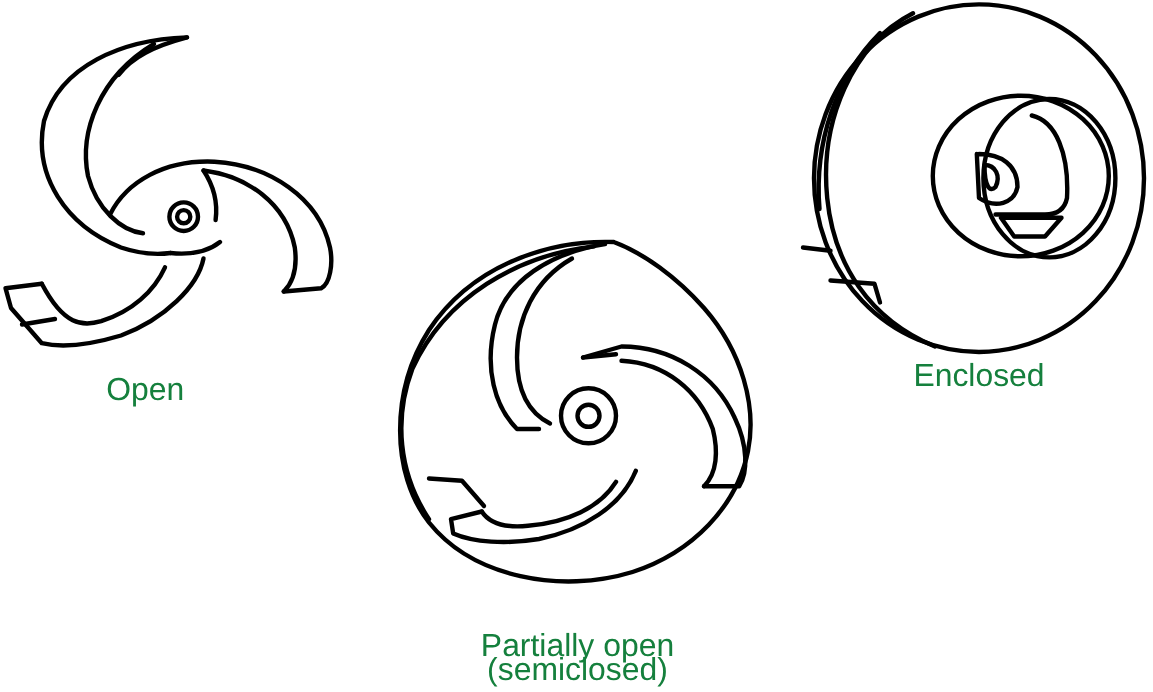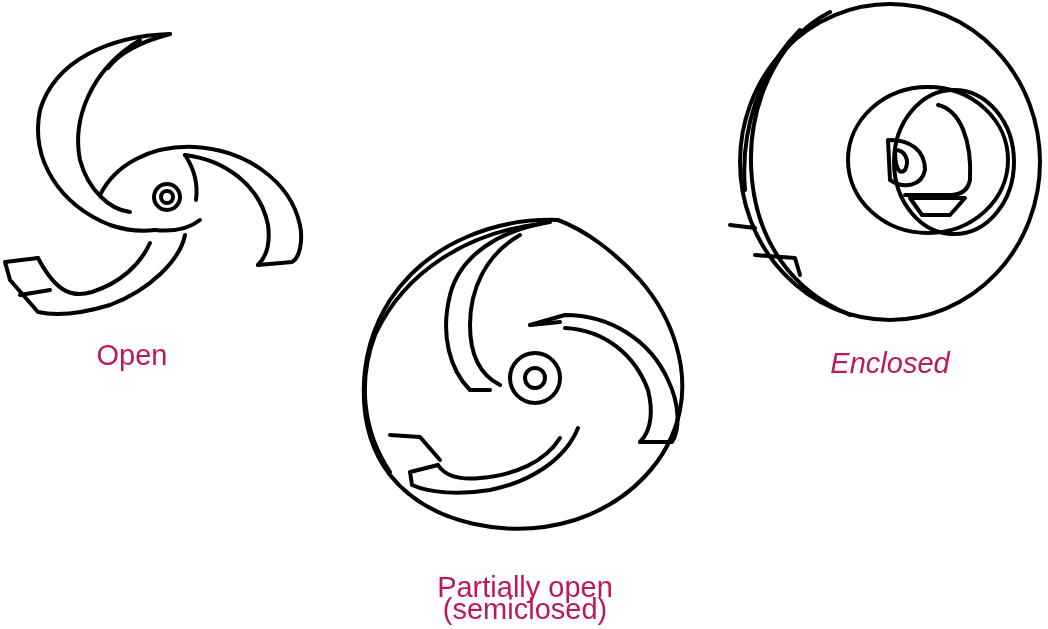--- a/index.html
+++ b/index.html
@@ -1,20 +1,20 @@
 <!DOCTYPE html>
 <html><head>
 <meta charset="utf-8">
 <style>
   html, body { margin:0; padding:0; background:#ffffff; }
   body { width:1048px; height:629px; position:relative; overflow:hidden;
          font-family:"Liberation Sans", sans-serif; }
   .fig { position:absolute; }
   .fig svg { position:absolute; left:0; top:0; overflow:visible; }
-  .lbl { position:absolute; color:#be185d; font-size:29px; line-height:34px; text-align:center; white-space:nowrap; }
+  .lbl { position:absolute; color:#15803d; font-size:29px; line-height:34px; text-align:center; white-space:nowrap; }
   svg path, svg circle, svg ellipse { fill:none; stroke:#000; stroke-width:4; stroke-linejoin:round; stroke-linecap:round; }
 </style>
 </head>
 <body>
 
 <div class="fig" style="left:0;top:0;width:320px;height:330px;">
   <svg width="320" height="330" viewBox="0 0 320 330">
 
     <path d="M170,34 C110,36 55,60 40,110 C30,160 60,205 110,225 C125,230 140,232 155,230"></path>
     <path d="M140,40 C90,70 72,120 80,160 C88,190 110,210 130,212"></path>
@@ -69,14 +69,14 @@
     <path d="M55,255 L95,258 L100,275"></path>
 
     <ellipse cx="228" cy="160" rx="80" ry="73"></ellipse>
     <ellipse cx="254" cy="162" rx="60" ry="72"></ellipse>
 
     <path d="M238,105 C260,110 272,140 270,180 C268,190 262,195 250,195 L205,195"></path>
     <path d="M190,140 C210,140 225,150 225,170 C222,185 205,190 190,180 L188,140"></path>
     <path d="M195,150 C205,150 210,160 205,170 C200,175 195,170 195,150"></path>
     <path d="M210,198 L265,198 L250,215 L222,215 Z"></path>
   </svg>
-  <div class="lbl" style="left:110px;top:346px;width:160px;font-style:italic;">Enclosed</div>
+  <div class="lbl" style="left:110px;top:325px;width:160px;">Enclosed</div>
 </div>
 
 </body></html>

